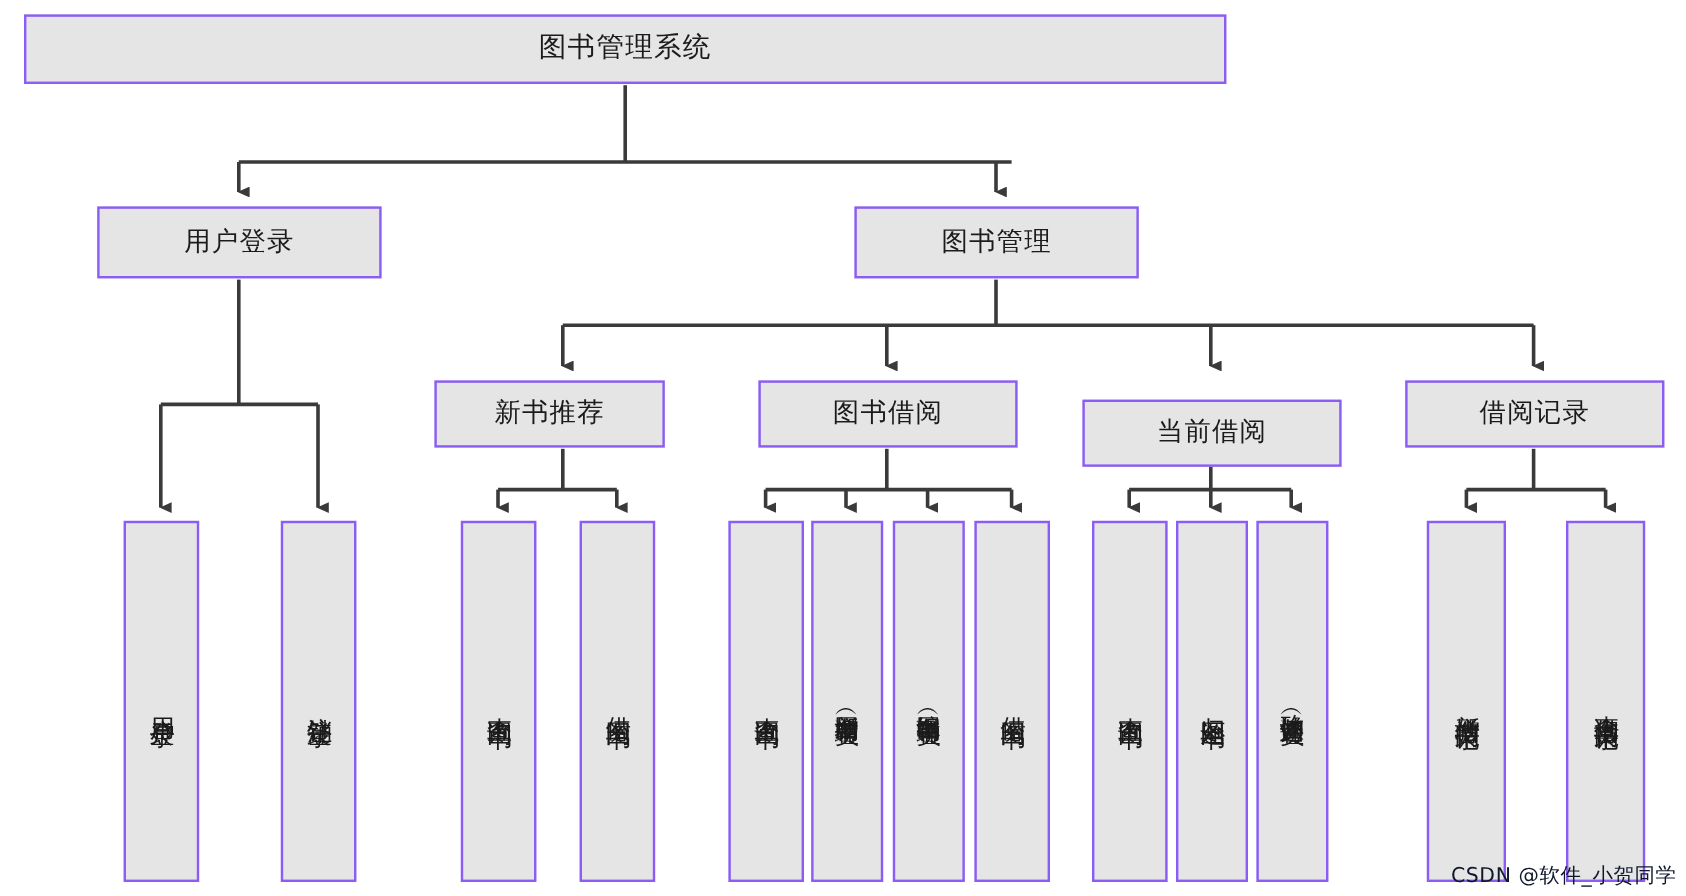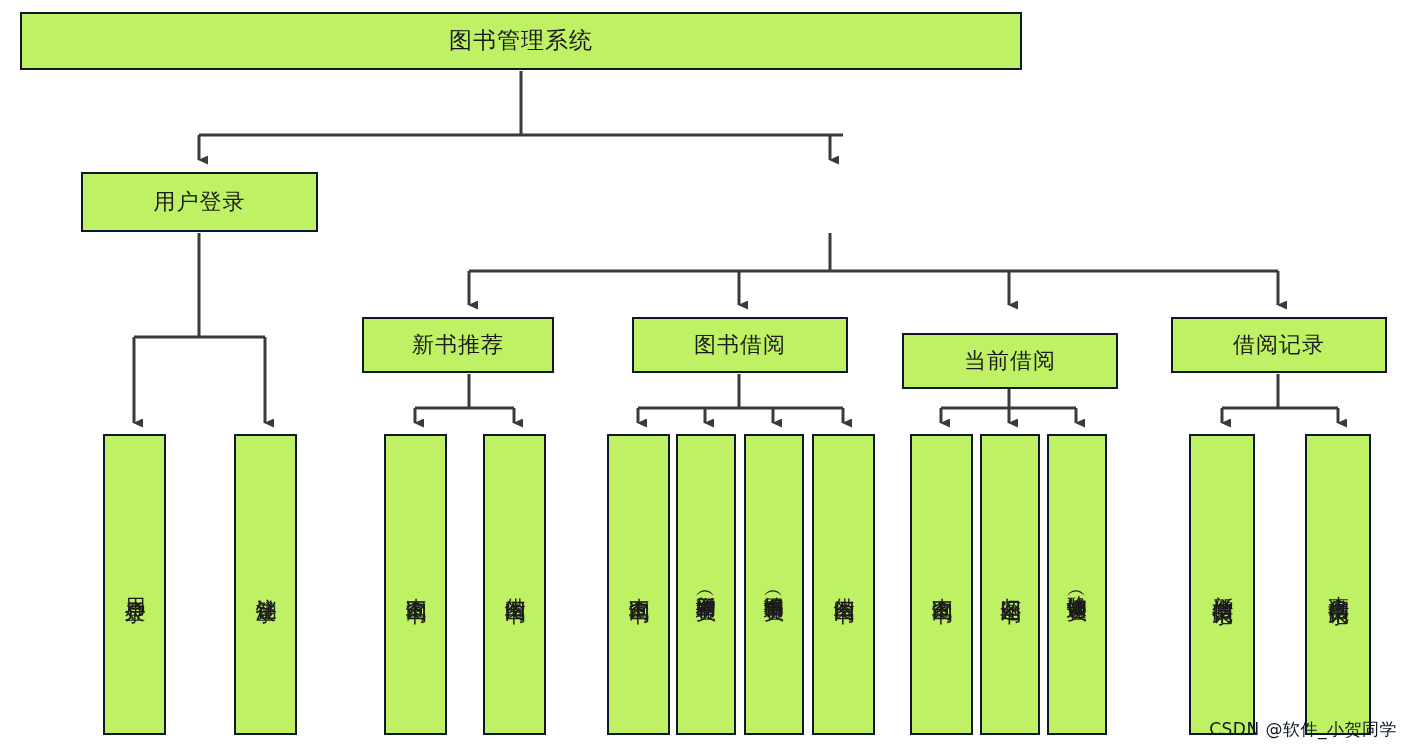--- a/index.html
+++ b/index.html
@@ -23,22 +23,22 @@
     position: absolute;
     left: 0;
     top: 0;
     width: 1405px;
     height: 747px;
     pointer-events: none;
   }
   .node {
     position: absolute;
     box-sizing: border-box;
-    border: 2px solid #0f172a;
-    background: #bef264;
+    border: 2px solid #8b5cf6;
+    background: #e5e5e5;
     display: flex;
     align-items: center;
     justify-content: center;
     color: #1b1b1b;
   }
   .node .lbl {
     display: block;
     text-align: center;
     line-height: 1.18;
     white-space: nowrap;
@@ -136,20 +136,23 @@
     </g>
   </svg>
 
   <div class="node h root" style="left:20px; top:12px; width:1002px; height:58px;">
     <span class="lbl">图书管理系统</span>
   </div>
 
   <div class="node h" style="left:81px; top:172px; width:237px; height:60px;">
     <span class="lbl">用户登录</span>
   </div>
+  <div class="node h" style="left:712px; top:172px; width:237px; height:60px;">
+    <span class="lbl">图书管理</span>
+  </div>
 
   <div class="node h" style="left:362px; top:317px; width:192px; height:56px;">
     <span class="lbl">新书推荐</span>
   </div>
   <div class="node h" style="left:632px; top:317px; width:216px; height:56px;">
     <span class="lbl">图书借阅</span>
   </div>
   <div class="node h" style="left:902px; top:317px; width:216px; height:56px;margin-top:16px;">
     <span class="lbl">当前借阅</span>
   </div>

